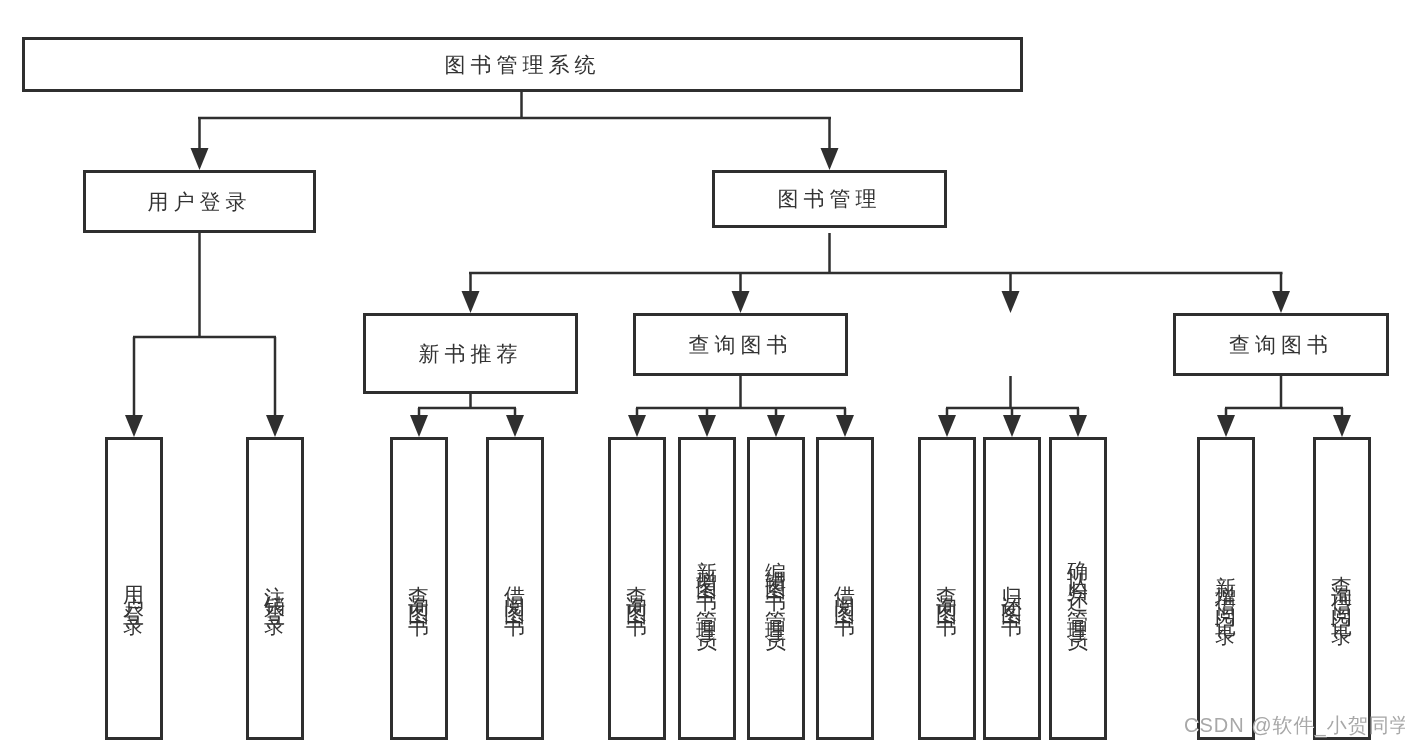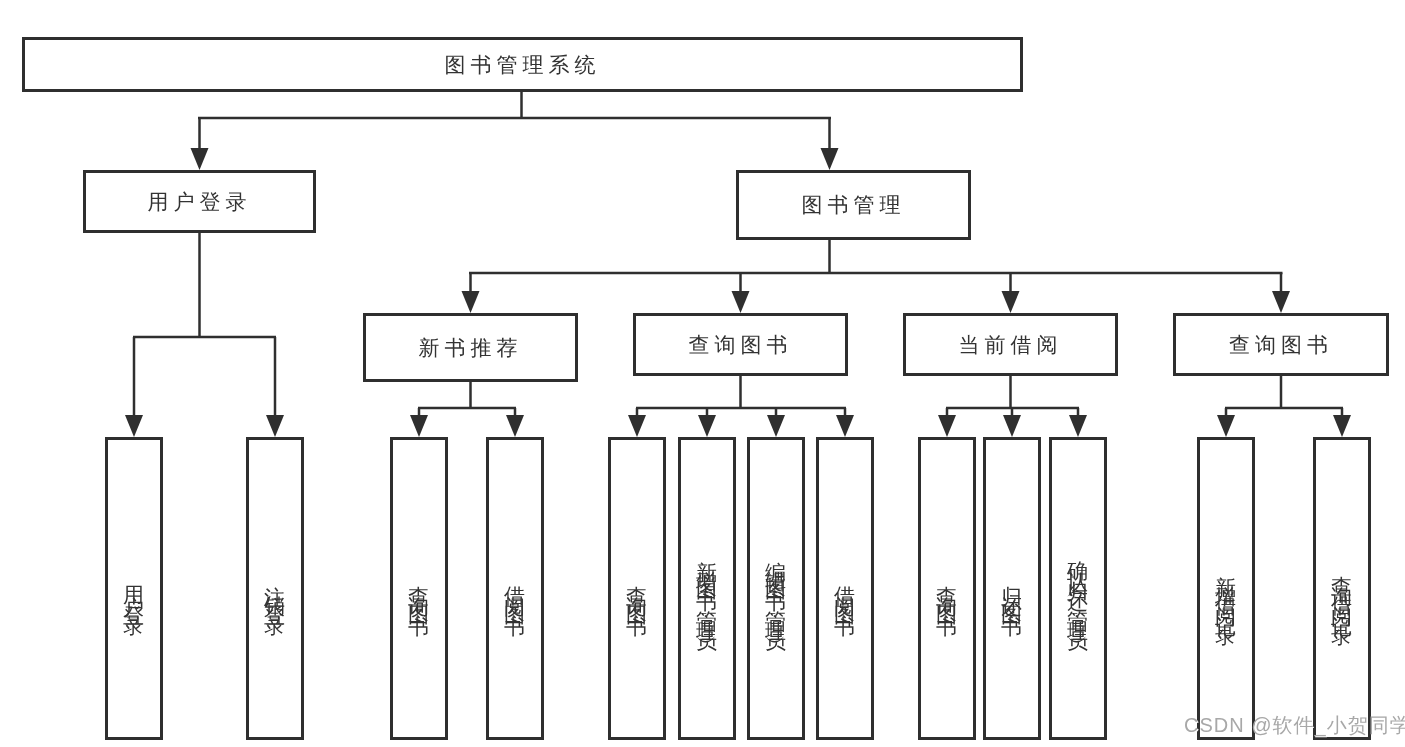--- a/index.html
+++ b/index.html
@@ -121,25 +121,24 @@
       <polygon points="1003,415 1021,415 1012,437"></polygon>
       <polygon points="1069,415 1087,415 1078,437"></polygon>
       <polygon points="1217,415 1235,415 1226,437"></polygon>
       <polygon points="1333,415 1351,415 1342,437"></polygon>
     </g>
   </svg>
 
   <div class="box" style="left:22px; top:13px; width:1001px; height:55px;margin-top:24px;">图书管理系统</div>
 
   <div class="box" style="left:83px; top:170px; width:233px; height:63px;">用户登录</div>
-  <div class="box" style="left:736px; top:170px; width:235px; height:70px;">图书管理</div>
+  <div class="box" style="left:712px; top:170px; width:235px; height:58px;">图书管理</div>
 
-  <div class="box" style="left:363px; top:313px; width:215px; height:69px;">新书推荐</div>
+  <div class="box" style="left:363px; top:313px; width:215px; height:81px;">新书推荐</div>
   <div class="box" style="left:633px; top:313px; width:215px; height:63px;">查询图书</div>
-  <div class="box" style="left:903px; top:313px; width:215px; height:63px;">当前借阅</div>
   <div class="box" style="left:1173px; top:313px; width:216px; height:63px;">查询图书</div>
 
   <div class="box leaf" style="left:105px; top:437px; width:58px; height:303px;">用户登录</div>
   <div class="box leaf" style="left:246px; top:437px; width:58px; height:303px;">注销登录</div>
 
   <div class="box leaf" style="left:390px; top:437px; width:58px; height:303px;">查询图书</div>
   <div class="box leaf" style="left:486px; top:437px; width:58px; height:303px;">借阅图书</div>
 
   <div class="box leaf" style="left:608px; top:437px; width:58px; height:303px;">查询图书</div>
   <div class="box leaf" style="left:678px; top:437px; width:58px; height:303px;">新增图书（管理员）</div>

